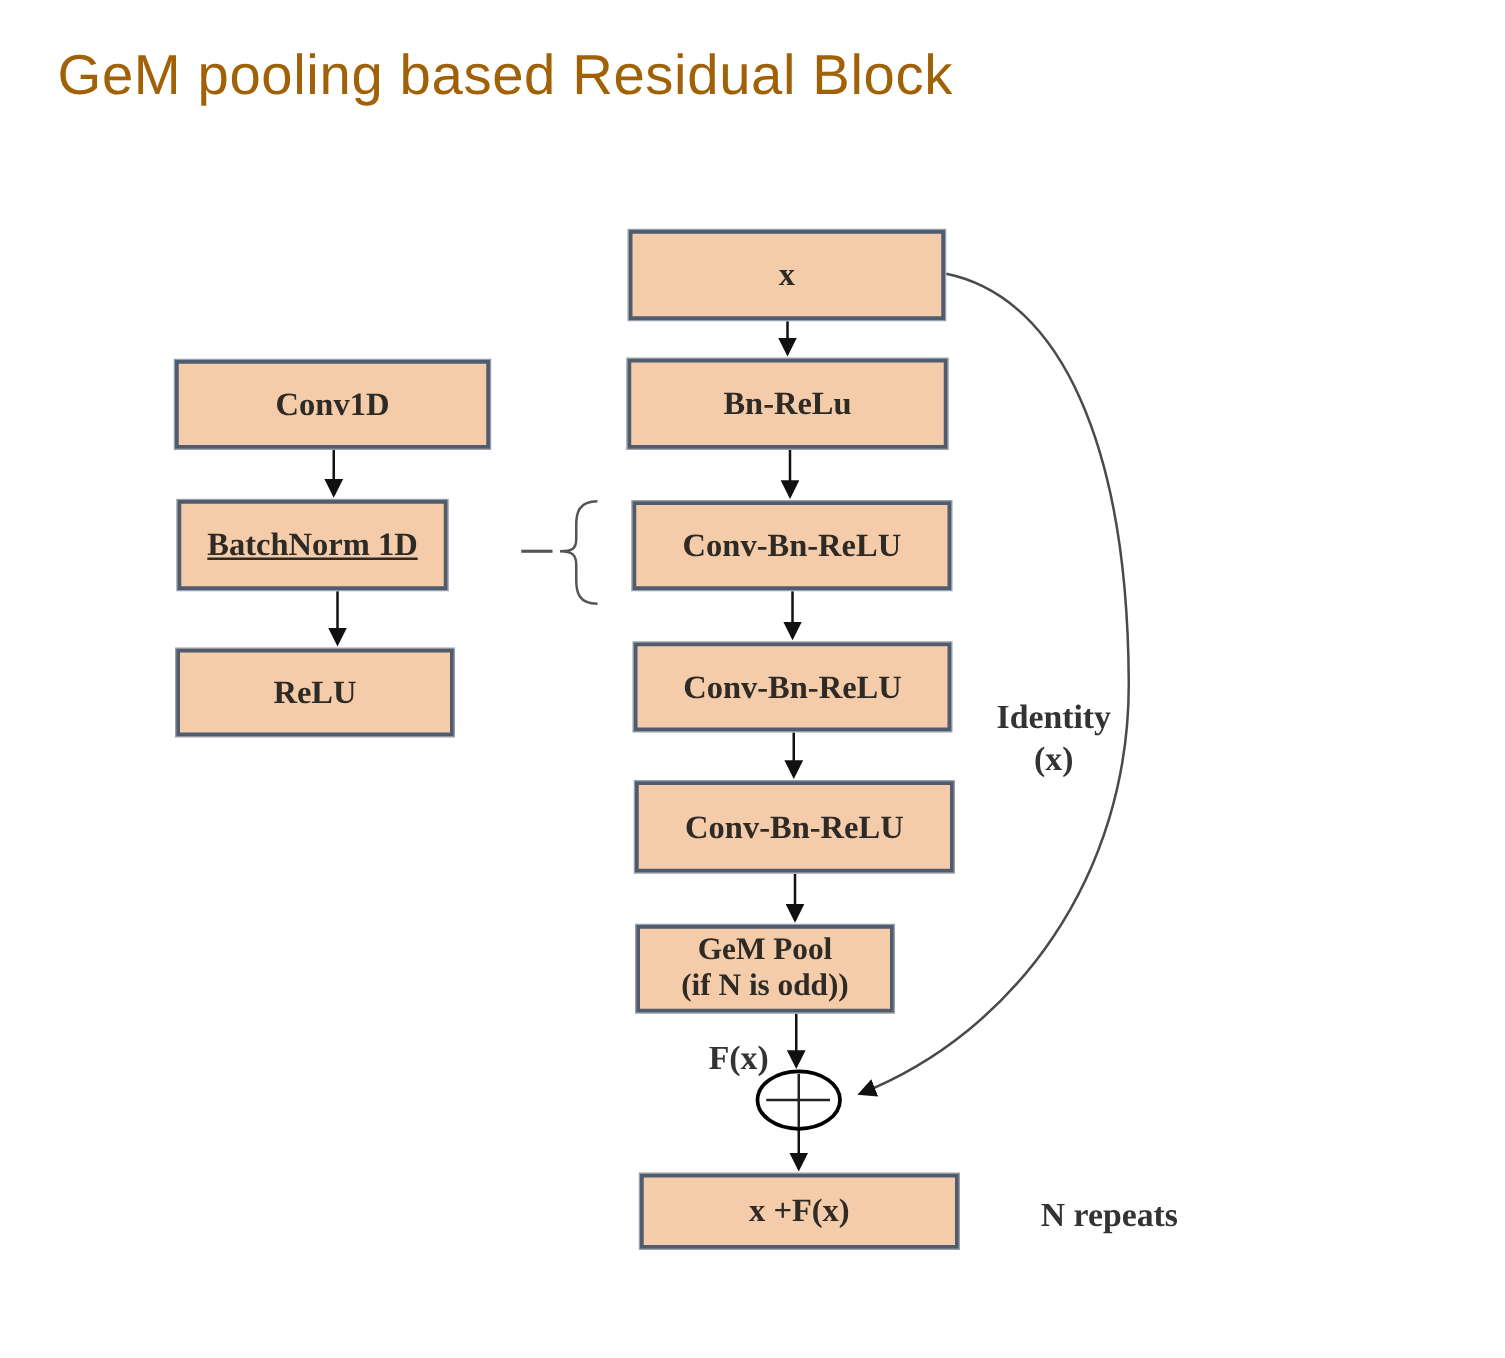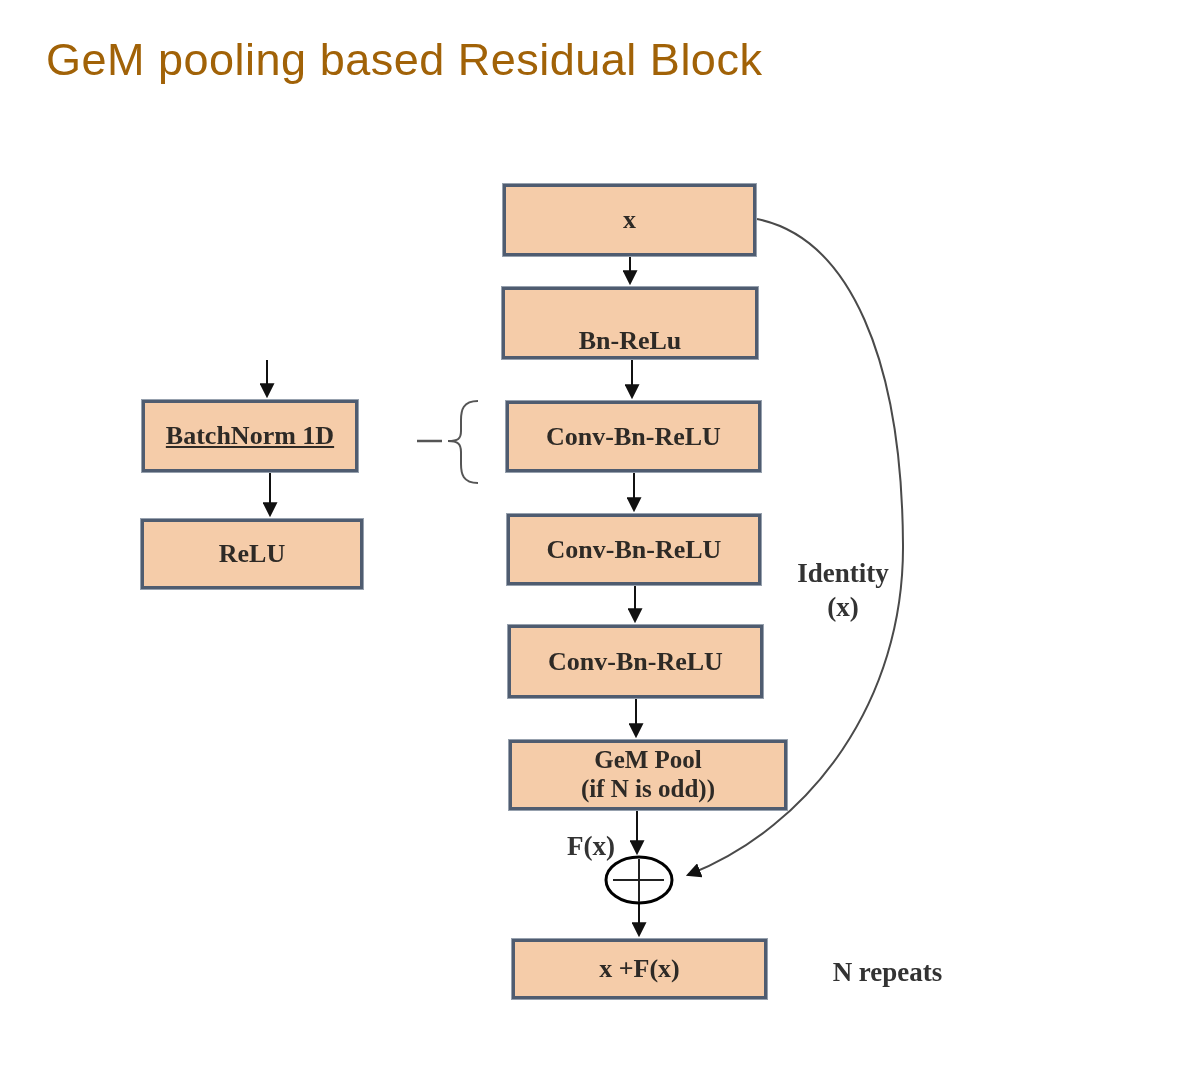--- a/index.html
+++ b/index.html
@@ -86,43 +86,46 @@
       <path d="M613,880 L664,880" stroke="#222222" stroke-width="2" fill="none"></path>
       <path d="M639,859 L639,902" stroke="#222222" stroke-width="2" fill="none"></path>
     </g>
 
     <g>
       <path d="M417,441 L442,441" stroke="#555555" stroke-width="2.5" fill="none"></path>
       <path d="M478,401 C463,401 461,410 461,420 L461,431 C461,439 458,441 448,441 C458,441 461,444 461,452 L461,464 C461,474 463,483 478,483" stroke="#555555" stroke-width="2" fill="none"></path>
     </g>
   </svg>
 
+  <div class="node" style="left:140px;top:288px;width:252px;height:71px;">
+    <span>Conv1D</span>
+  </div>
   <div class="node" style="left:142px;top:400px;width:216px;height:72px;text-decoration:underline;">
     <span>BatchNorm 1D</span>
   </div>
   <div class="node" style="left:141px;top:519px;width:222px;height:70px;">
     <span>ReLU</span>
   </div>
 
   <div class="node" style="left:503px;top:184px;width:253px;height:72px;">
     <span>x</span>
   </div>
-  <div class="node" style="left:502px;top:287px;width:256px;height:72px;justify-content:flex-end;">
+  <div class="node" style="left:502px;top:287px;width:256px;height:72px;">
     <span>Bn-ReLu</span>
   </div>
   <div class="node" style="left:506px;top:401px;width:255px;height:71px;">
     <span>Conv-Bn-ReLU</span>
   </div>
   <div class="node" style="left:507px;top:514px;width:254px;height:71px;">
     <span>Conv-Bn-ReLU</span>
   </div>
   <div class="node" style="left:508px;top:625px;width:255px;height:73px;">
     <span>Conv-Bn-ReLU</span>
   </div>
-  <div class="node" style="left:509px;top:740px;width:278px;height:70px;">
+  <div class="node" style="left:509px;top:740px;width:206px;height:70px;">
     <span class="l2">GeM Pool</span>
     <span class="l2">(if N is odd))</span>
   </div>
   <div class="node" style="left:512px;top:939px;width:255px;height:60px;">
     <span>x +F(x)</span>
   </div>
 
   <div class="ann" style="left:793px;top:557px;width:100px;">
     <div>Identity</div>
     <div>(x)</div>

